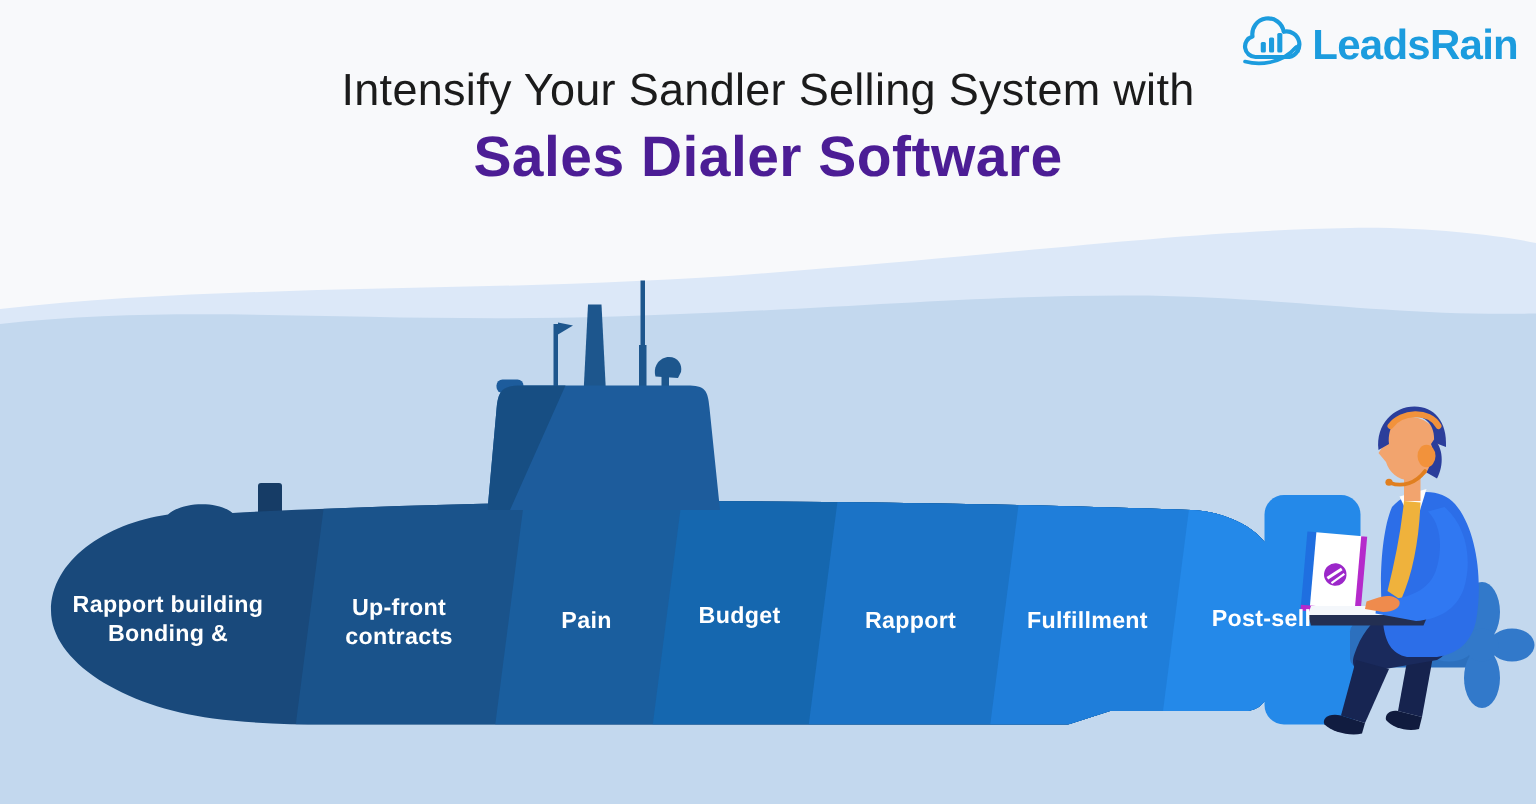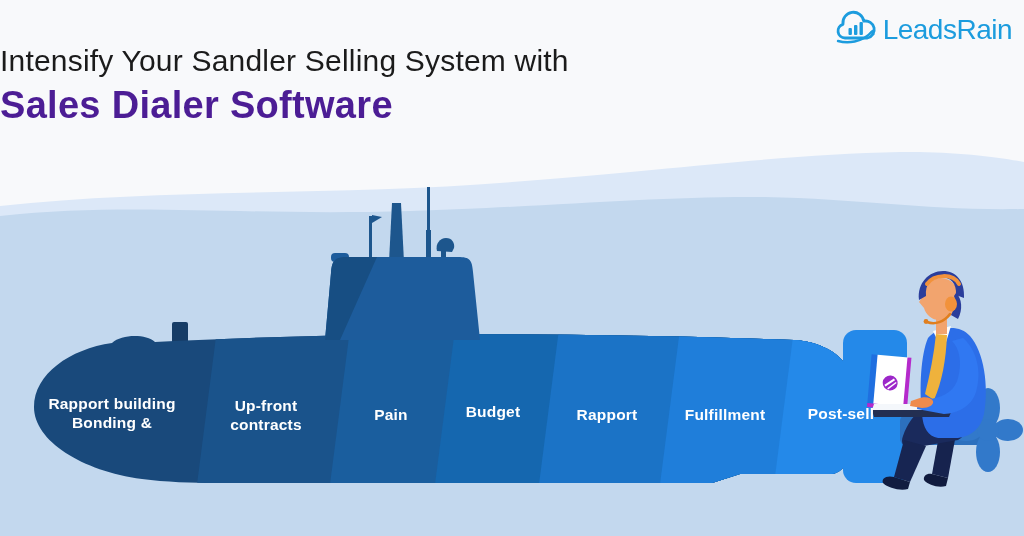--- a/index.html
+++ b/index.html
@@ -1,25 +1,25 @@
 <!DOCTYPE html>
 <html><head>
 <meta charset="utf-8">
 <style>
   html,body{margin:0;padding:0;background:#e9edf2;}
   .canvas{
     position:relative;width:1024px;height:536px;overflow:hidden;
     background:#F8F9FB;font-family:"Liberation Sans",sans-serif;
   }
   .scene{position:absolute;left:0;top:0;width:1024px;height:536px;}
-  .title-wrap{position:absolute;top:44px;left:0;width:1024px;text-align:left;z-index:3;}
+  .title-wrap{position:absolute;top:44px;left:0;width:1024px;text-align:center;z-index:3;}
   .title1{font-size:30px;font-weight:500;color:#1b1b1b;letter-spacing:.2px;}
   .title2{font-size:38px;font-weight:700;color:#4c1d95;margin-top:6px;letter-spacing:.3px;}
   .logo{position:absolute;top:10px;right:12px;display:flex;align-items:center;gap:5px;z-index:4;cursor:pointer;}
-  .logo-text{font-size:28px;font-weight:400;color:#1C9CDE;letter-spacing:-0.5px;}
+  .logo-text{font-size:28px;font-weight:700;color:#1C9CDE;letter-spacing:-0.5px;}
   .stage-label{
     position:absolute;transform:translate(-50%,-50%);z-index:3;
     color:#ffffff;font-weight:700;font-size:15.5px;line-height:19px;
     text-align:center;white-space:nowrap;letter-spacing:.2px;
   }
   .stage-label span{display:block;}
 </style>
 </head>
 <body>
 

